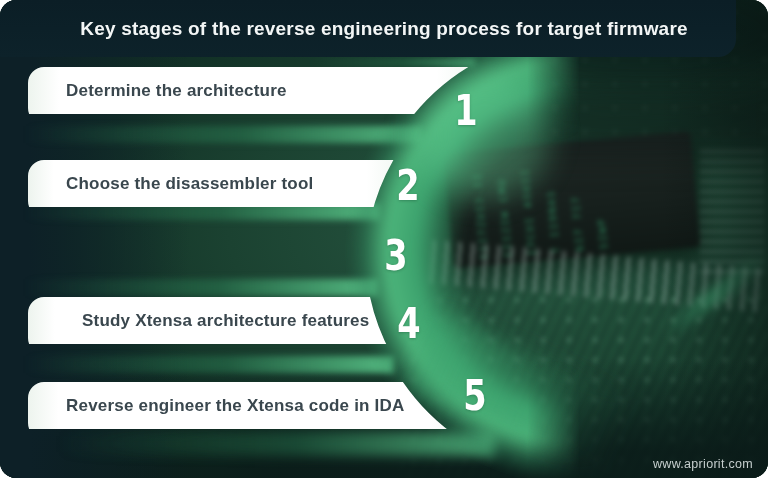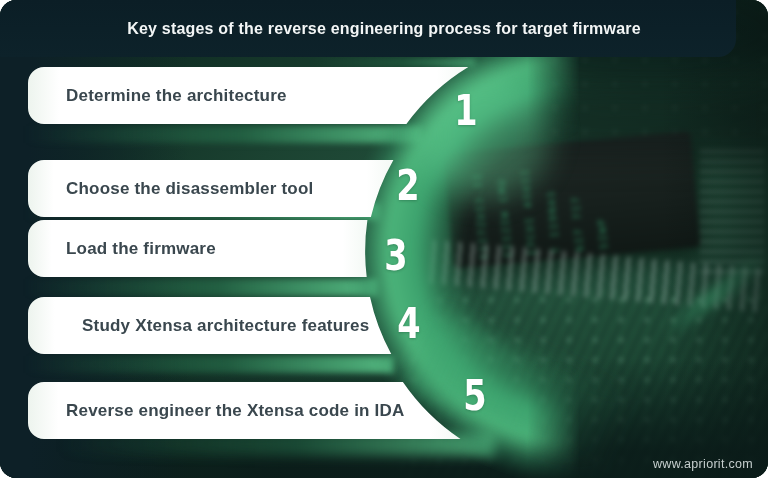--- a/index.html
+++ b/index.html
@@ -70,25 +70,25 @@
   .ring-hi{position:absolute;left:400px;top:60px;width:170px;height:150px;border-radius:50%;
     background:radial-gradient(circle, rgba(105,215,155,.35) 0 40%, rgba(0,0,0,0) 72%);filter:blur(10px);}
   .tail{position:absolute;left:415px;top:360px;width:250px;height:80px;transform:rotate(24deg);
     background:linear-gradient(90deg, rgba(62,166,112,.5) 0%, rgba(40,120,85,0) 85%);filter:blur(10px);}
 
   
   .title-band{position:absolute;left:0;top:0;width:736px;height:57px;
     background:linear-gradient(180deg,#0b1e26 0%, #0d222a 100%);
     border-radius:16px 0 18px 0;}
   .title{position:absolute;left:0;top:0;width:768px;height:57px;display:flex;
-    align-items:center;justify-content:center;color:#f3f6f6;font-size:16px;font-weight:700;
+    align-items:center;justify-content:center;color:#f3f6f6;font-size:19px;font-weight:700;
     letter-spacing:.2px;}
 
   
-  .bar{position:absolute;left:28px;height:57px;
+  .bar{position:absolute;left:28px;height:47px;
     background:linear-gradient(90deg,#edf4ee 0%, #ffffff 7%, #ffffff 92%, #f2f8f3 100%);
     display:flex;align-items:center;}
   .bar-label{padding-left:38px;font-size:17px;font-weight:700;color:#3a474e;letter-spacing:.2px;}
   .b1{top:67px;width:444px;
     clip-path:path("M 16 0 H 440.3 A 215.5 215.5 0 0 0 378.4 57 H 16 A 16 16 0 0 1 0 41 V 16 A 16 16 0 0 1 16 0 Z");}
   .b2{top:160px;width:368px;
     clip-path:path("M 16 0 H 365.4 A 215.5 215.5 0 0 0 342.9 57 H 16 A 16 16 0 0 1 0 41 V 16 A 16 16 0 0 1 16 0 Z");}
   .b3{top:220px;width:342px;
     clip-path:path("M 16 0 H 339.4 A 215.5 215.5 0 0 0 338.7 57 H 16 A 16 16 0 0 1 0 41 V 16 A 16 16 0 0 1 16 0 Z");}
   .b4{top:297px;width:366px;
@@ -150,23 +150,20 @@
 
   <div class="title-band"></div>
   <div class="title">Key stages of the reverse engineering process for target firmware</div>
 
   <div class="bar b1">
     <span class="bar-label">Determine the architecture</span>
   </div>
   <div class="bar b2">
     <span class="bar-label">Choose the disassembler tool</span>
   </div>
-  <div class="bar b3">
-    <span class="bar-label">Load the firmware</span>
-  </div>
   <div class="bar b4">
     <span class="bar-label">Study Xtensa architecture features</span>
   </div>
   <div class="bar b5">
     <span class="bar-label">Reverse engineer the Xtensa code in IDA</span>
   </div>
 
   <div class="num n1">1</div>
   <div class="num n2">2</div>
   <div class="num n3">3</div>

